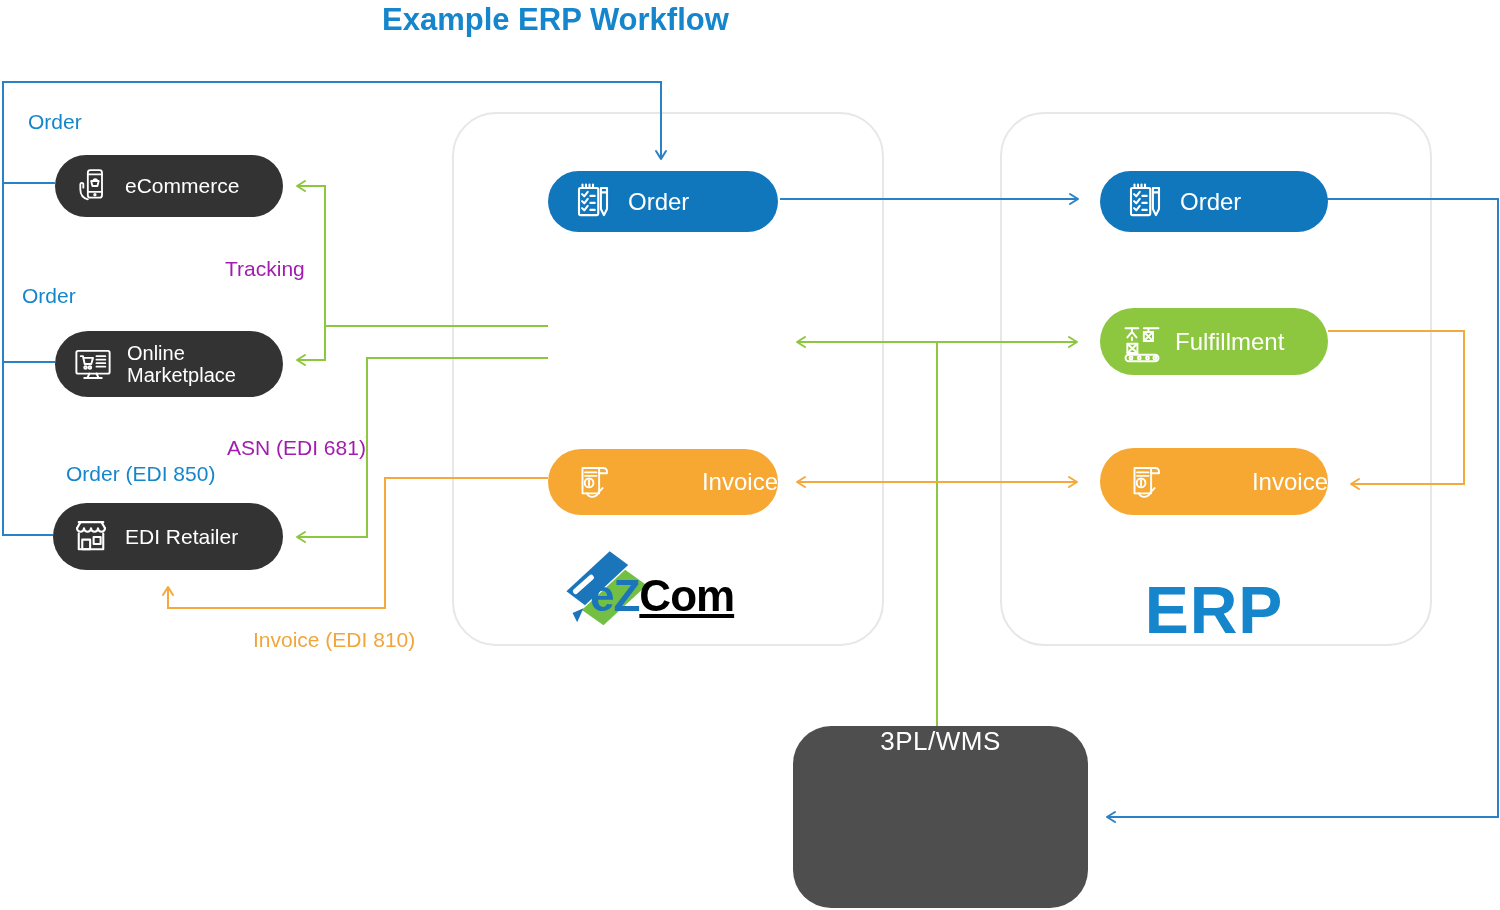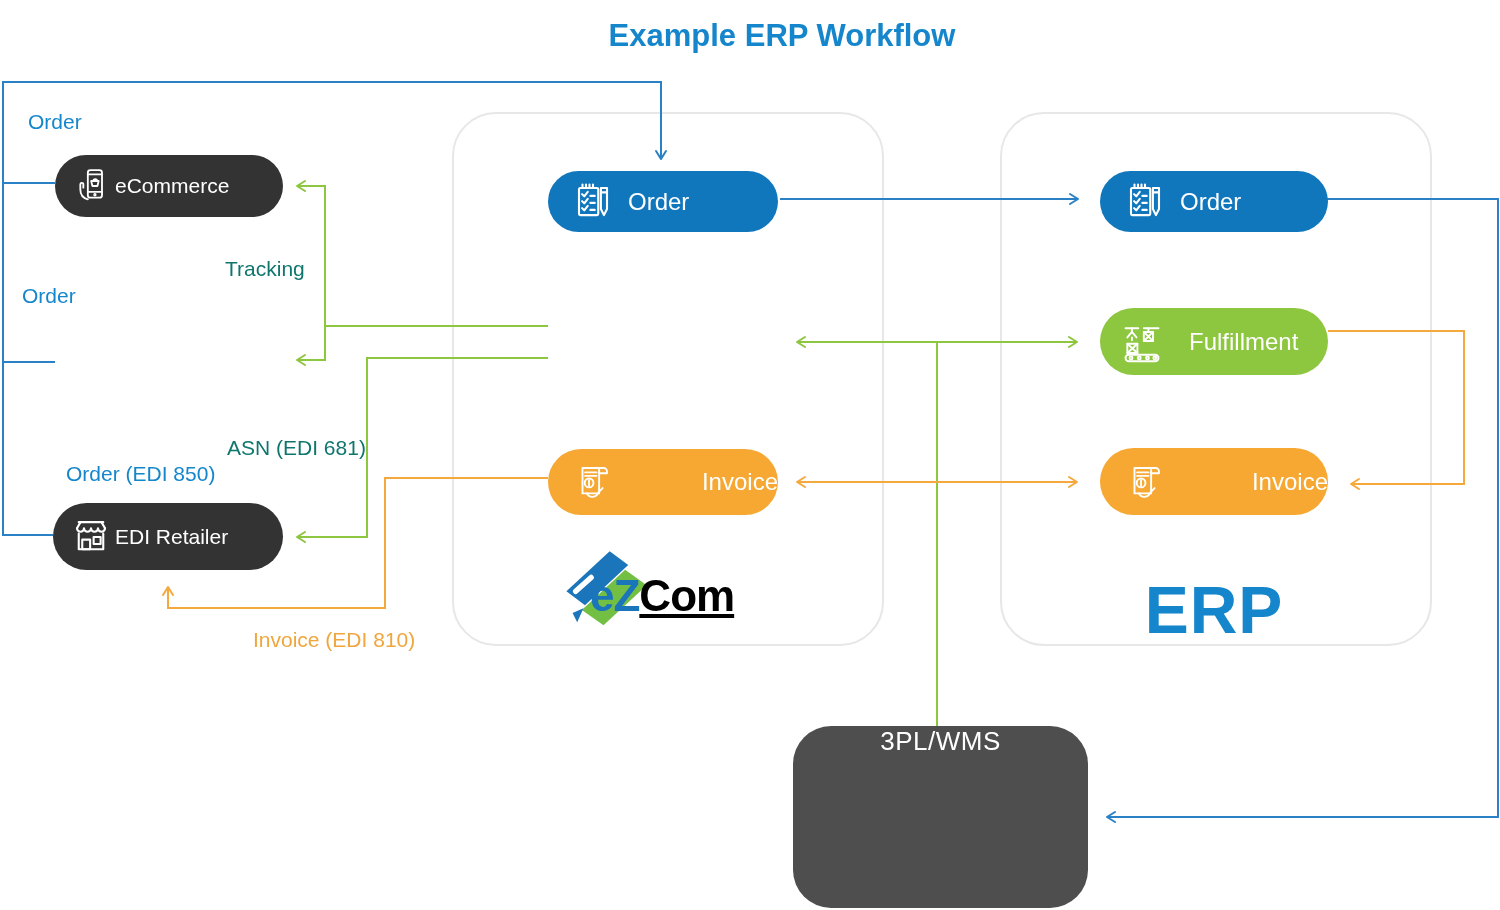--- a/index.html
+++ b/index.html
@@ -1,53 +1,53 @@
 <!DOCTYPE html>
 <html><head>
 <meta charset="utf-8">
 <style>
   html,body{margin:0;padding:0;background:#fff;}
   .stage{position:relative;width:1500px;height:910px;background:#fff;overflow:hidden;
          font-family:"Liberation Sans",sans-serif;}
   
-  .title{position:absolute;left:382px;top:2px;width:800px;text-align:center;
-         font-size:31px;font-weight:bold;color:#1586cc;margin-top:16px;}
+  .title{position:absolute;left:382px;top:2px;width:800px;
+         font-size:31px;font-weight:bold;color:#1586cc;}
   
   .container-box{position:absolute;border:2px solid #e7e7e7;border-radius:44px;background:#fff;}
   .ezcom-container{left:452px;top:112px;width:428px;height:530px;}
   .erp-container{left:1000px;top:112px;width:428px;height:530px;}
   
   svg.edges{position:absolute;left:0;top:0;z-index:2;}
   
   .pill{position:absolute;display:flex;align-items:center;gap:14px;padding-left:24px;
         box-sizing:border-box;color:#fff;font-size:24px;z-index:3;}
   .pill svg{flex:0 0 auto;}
   .pill-blue{background:#1077bd;}
   .pill-green{background:#8dc63f;}
   .pill-orange{background:#f6a832;justify-content:space-between;}
   .p-mid-order   {left:548px;top:171px;width:230px;height:61px;border-radius:31px;}
   .p-mid-ship    {left:548px;top:309px;width:230px;height:66px;border-radius:33px;}
   .p-mid-inv     {left:548px;top:449px;width:230px;height:66px;border-radius:33px;}
   .p-erp-order   {left:1100px;top:171px;width:228px;height:61px;border-radius:31px;}
-  .p-erp-fulfill {left:1100px;top:308px;width:228px;height:67px;border-radius:34px;padding-left:20px;gap:25px;}
+  .p-erp-fulfill {left:1100px;top:308px;width:228px;height:67px;border-radius:34px;padding-left:20px;gap:11px;}
   .p-erp-inv     {left:1100px;top:448px;width:228px;height:67px;border-radius:34px;}
   
-  .channel{position:absolute;display:flex;align-items:center;gap:3px;padding-left:17px;
+  .channel{position:absolute;display:flex;align-items:center;gap:13px;padding-left:17px;
            box-sizing:border-box;background:#333333;color:#fff;z-index:3;font-size:21px;}
   .ch-ecom {left:55px;top:155px;width:228px;height:62px;border-radius:31px;}
   .ch-mkt  {left:55px;top:331px;width:228px;height:66px;border-radius:33px;font-size:20px;line-height:1.12;}
   .ch-edi  {left:53px;top:503px;width:230px;height:67px;border-radius:34px;}
   .ch-mkt .ch-label{width:130px;}
   
   .wms{position:absolute;left:793px;top:726px;width:295px;height:182px;border-radius:38px;
        background:#4e4e4e;color:#fff;display:flex;justify-content:center;
        font-size:26px;letter-spacing:.5px;z-index:3;}
   
   .elabel{position:absolute;font-size:21px;z-index:3;white-space:nowrap;}
-  .elabel.blue{color:#1586cc;} .elabel.green{color:#0f766e;} .elabel.orange{color:#f0a63c;}
+  .elabel.blue{color:#1586cc;} .elabel.green{color:#a21caf;} .elabel.orange{color:#f0a63c;}
   .l-order1{left:28px;top:110px;} .l-order2{left:22px;top:284px;} .l-order3{left:18px;top:462px;margin-left:48px;}
   .l-track{left:225px;top:257px;} .l-asn{left:227px;top:436px;} .l-inv{left:253px;top:628px;}
   
   .erp-name{position:absolute;left:1000px;top:572px;width:428px;text-align:center;
             font-size:66px;font-weight:bold;color:#1586cc;letter-spacing:1px;z-index:3;}
   
   .logo{position:absolute;left:556px;top:545px;width:180px;height:92px;z-index:3;}
   .logo .mark{position:absolute;left:0;top:0;z-index:1;}
   .logo .wordmark{position:absolute;left:34px;top:26px;z-index:2;font-size:44px;font-weight:bold;
                   letter-spacing:-1px;}
@@ -106,20 +106,31 @@
     <svg width="40" height="40" viewBox="0 0 48 48" fill="none" stroke="#fff" stroke-width="2.2" stroke-linecap="round" stroke-linejoin="round">
       <rect x="19" y="5" width="17" height="33" rx="3"></rect>
       <path d="M19,10 H36 M19,31 H36"></path>
       <path d="M23,18 h9 l-1.5,6 h-6 z M25.5,18 a2.3,2.3 0 0 1 4.6,0"></path>
       <path d="M19,40 q-9,-2 -9,-12 v-6 a1.8,1.8 0 0 1 3.6,0 v4"></path>
       <circle cx="27.5" cy="34.5" r="0.9"></circle>
     </svg>
     <span class="ch-label">eCommerce</span>
   </div>
 
+  <div class="channel ch-mkt">
+    <svg width="42" height="42" viewBox="0 0 48 48" fill="none" stroke="#fff" stroke-width="2.2" stroke-linecap="round" stroke-linejoin="round">
+      <rect x="5" y="9" width="38" height="26" rx="2"></rect>
+      <path d="M20,35 l-2.5,5 M28,35 l2.5,5 M14,40 h20"></path>
+      <path d="M10,15 h2.5 l2,9 h7.5 l2,-7 h-10"></path>
+      <circle cx="15.5" cy="28" r="1.5"></circle>
+        <circle cx="20.5" cy="28" r="1.5"></circle>
+      <path d="M28,15 h10 M28,19 h10 M28,23 h10 M28,27 h10"></path>
+    </svg>
+    <span class="ch-label">Online Marketplace</span>
+  </div>
 
   <div class="channel ch-edi">
     <svg width="42" height="42" viewBox="0 0 48 48" fill="none" stroke="#fff" stroke-width="2.4" stroke-linecap="round" stroke-linejoin="round">
       <path d="M10,7 H38"></path>
       <path d="M8,14 L12,7 M40,14 L36,7"></path>
       <path d="M8,14 a4,4 0 0 0 8,0 a4,4 0 0 0 8,0 a4,4 0 0 0 8,0 a4,4 0 0 0 8,0"></path>
       <path d="M10,20 V38 H38 V20"></path>
       <rect x="14" y="27" width="9" height="11"></rect>
       <rect x="27" y="24" width="8" height="8"></rect>
     </svg>

